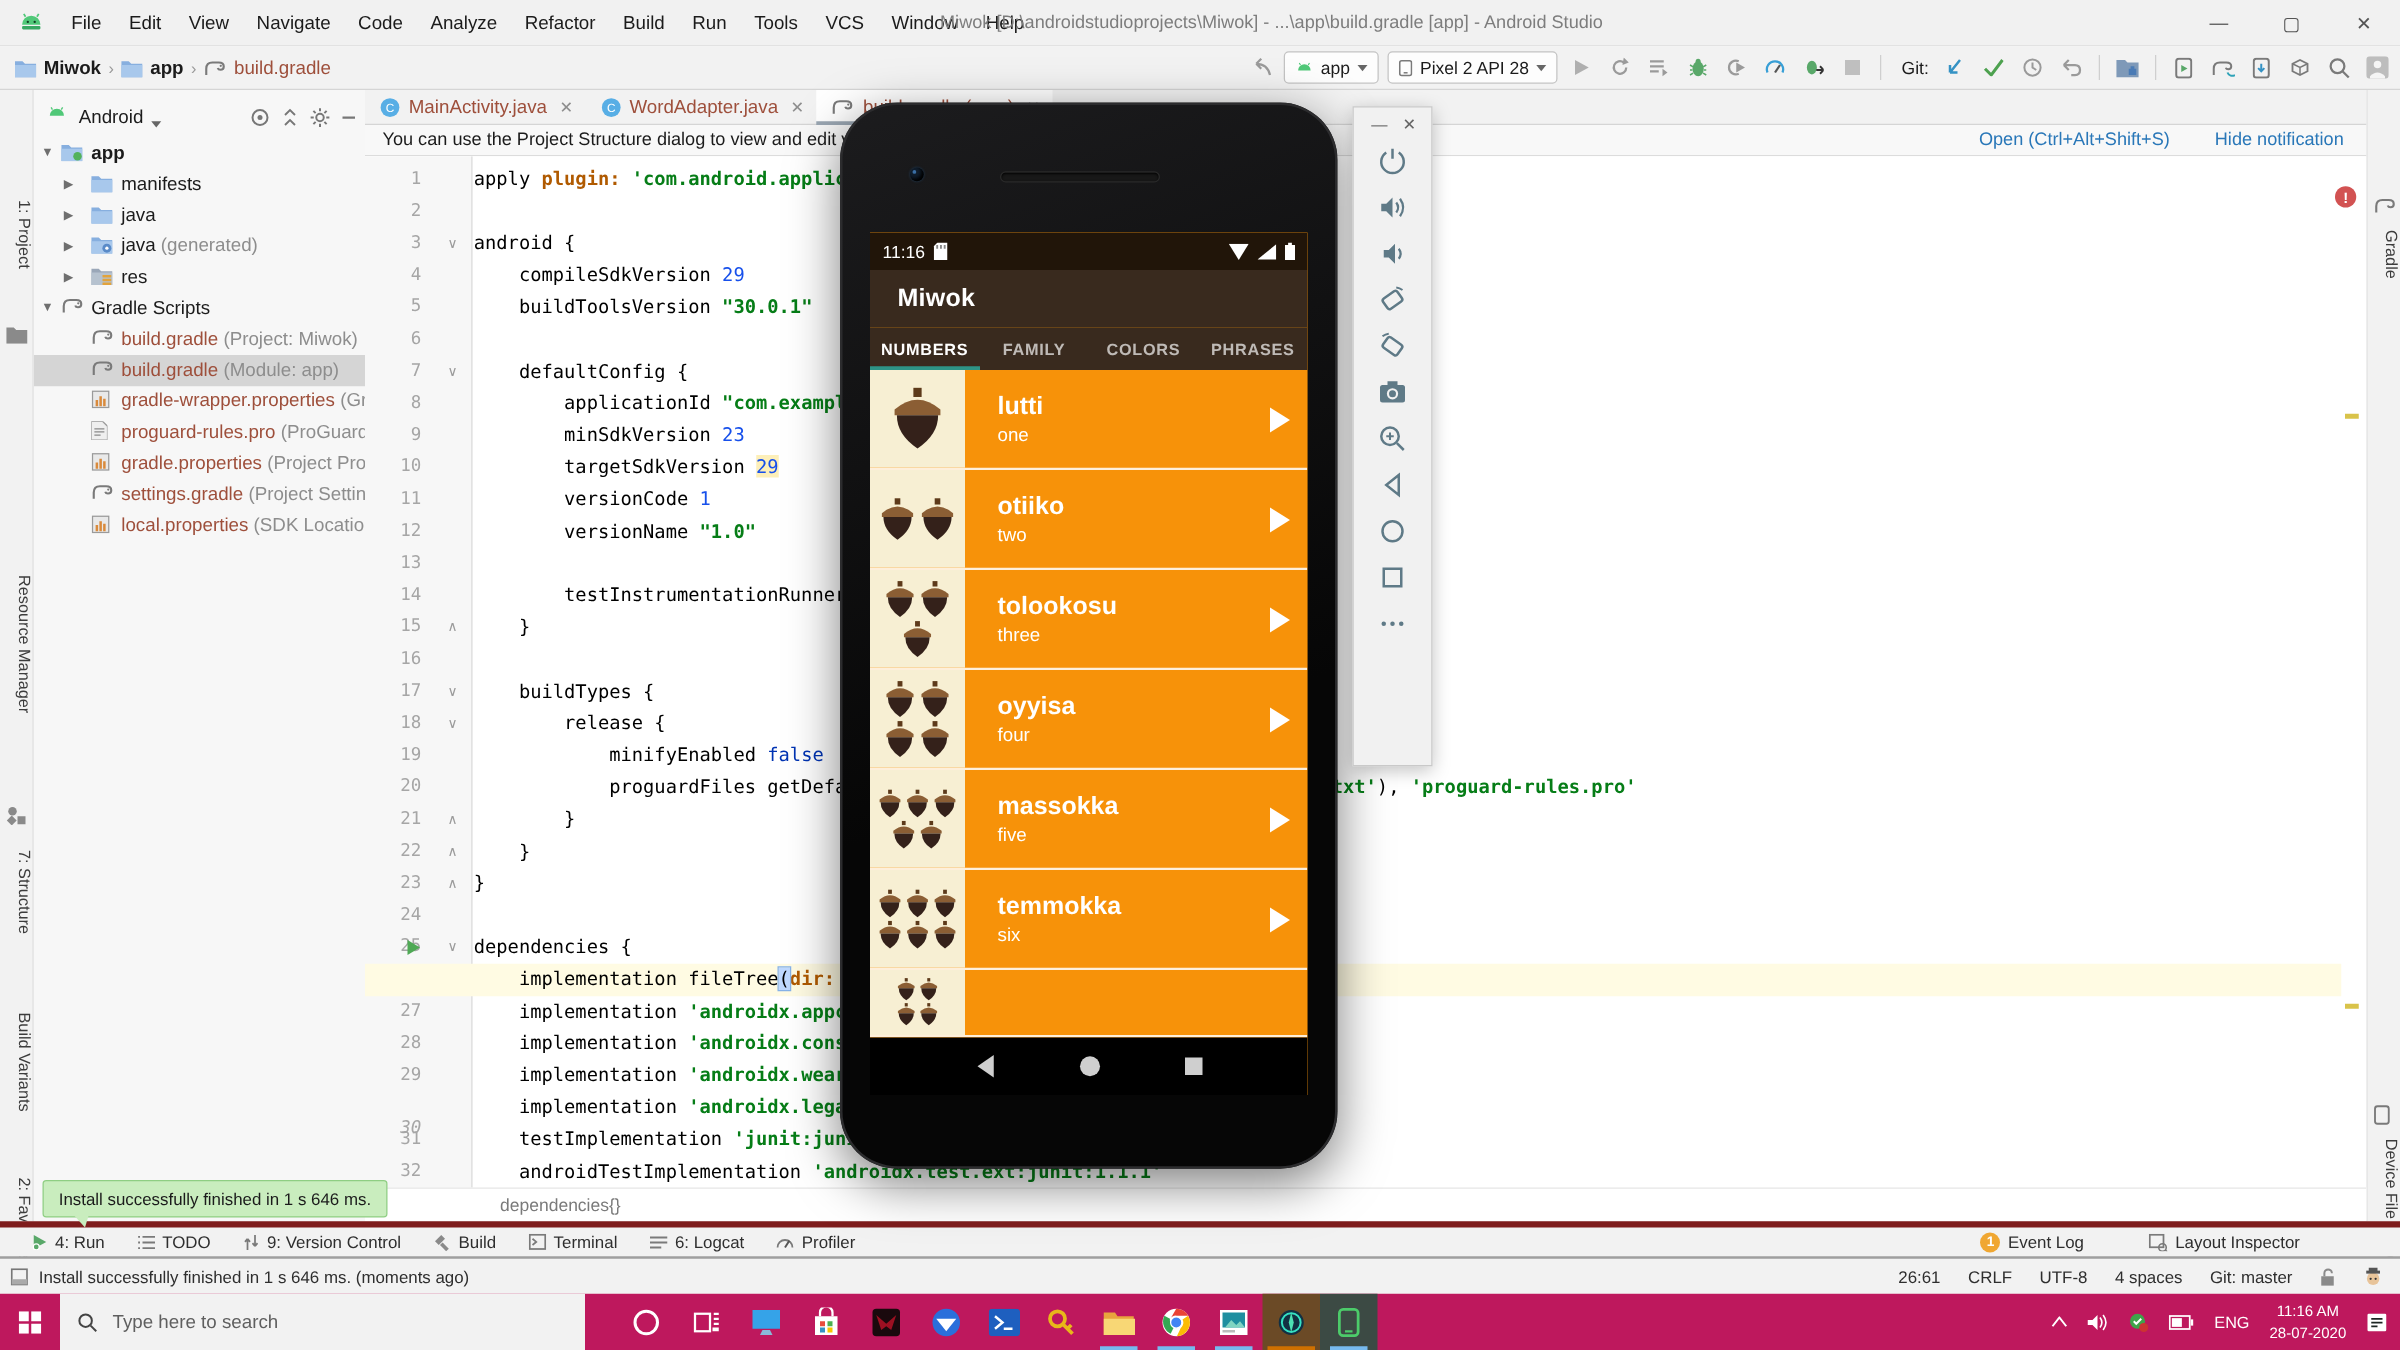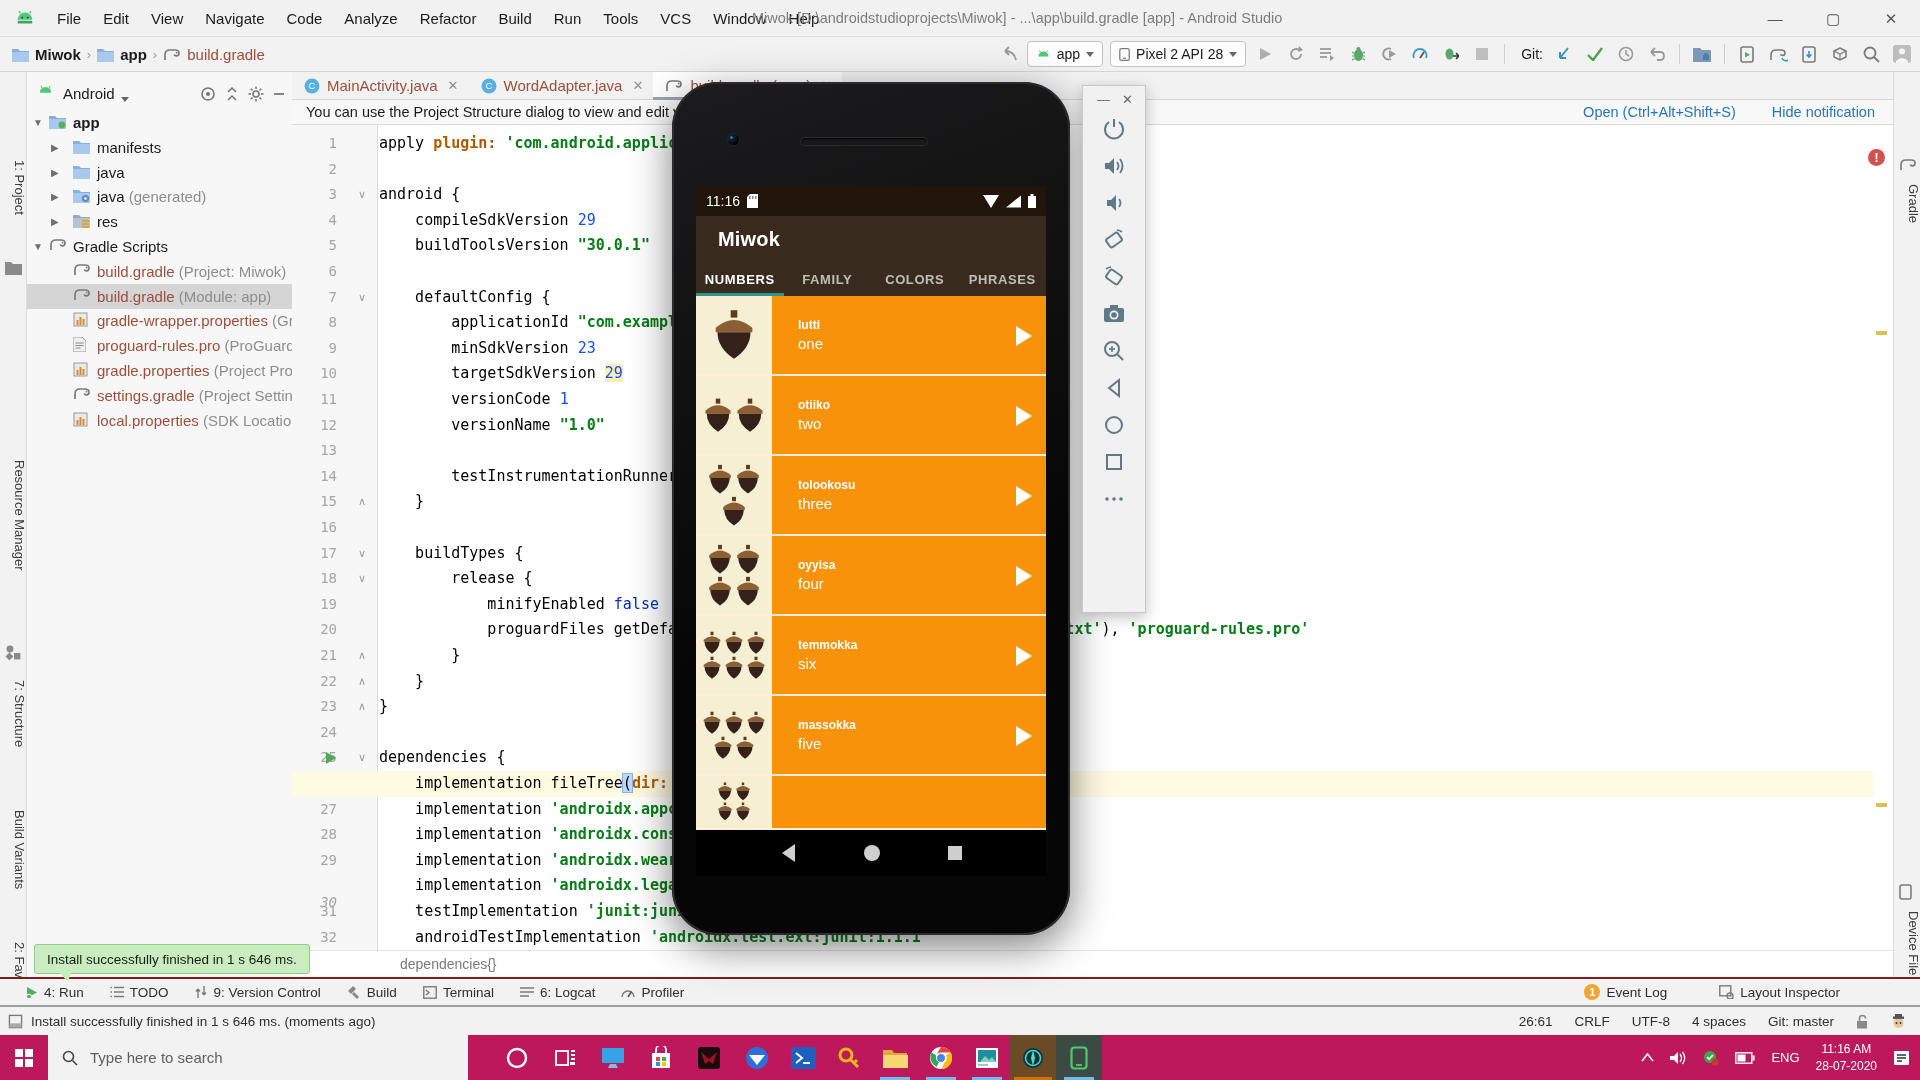--- a/index.html
+++ b/index.html
@@ -70,21 +70,21 @@
   .tok-nh { color:#1750EB; background:#FDEFB9; }
   .tok-p { color:#B05A00; font-weight:bold; }
   .tok-k { color:#0033B3; font-weight:normal; }
   .tok-b { color:#000; background:#BFD9FF; outline:1px solid #86B2E8; }
   #run-gutter-icon { position:absolute; left:34px; width:0; height:0; border-top:6px solid transparent; border-bottom:6px solid transparent; border-left:10px solid #4FA955; }
   #err-badge { position:absolute; right:8px; top:24px; width:17px; height:17px; border-radius:50%; background:#D25252; color:#fff; font-size:12px; font-weight:bold; display:flex; align-items:center; justify-content:center; }
   .stripe-mark { position:absolute; right:6px; width:11px; height:4px; background:#D9C34A; }
 
   
   #crumb-bottom { left:292px; top:950px; width:1601px; height:27px; background:#fff; border-top:1px solid #E6E6E6; font-size:14px; color:#7a7a7a; line-height:27px; padding-left:108px; }
-  #toolwin-bar { left:0; top:977px; width:1920px; height:28px; background:#F2F2F2; border-top:2px solid #7f1d1d; display:flex; align-items:center; font-size:13.5px; color:#2e2e2e; }
+  #toolwin-bar { left:0; top:977px; width:1920px; height:28px; background:#F2F2F2; border-top:5px solid #7f1d1d; display:flex; align-items:center; font-size:13.5px; color:#2e2e2e; }
   .twb-item { display:flex; align-items:center; gap:6px; margin-left:26px; }
   #twb-right { margin-left:auto; display:flex; gap:26px; margin-right:80px; }
   .twb-item .badge { width:16px; height:16px; border-radius:50%; background:#F0A732; color:#fff; font-size:11px; font-weight:bold; display:flex; align-items:center; justify-content:center; }
   #status-bar { left:0; top:1005px; width:1920px; height:30px; background:#F2F2F2; border-top:2px solid #9F9F9F; display:flex; align-items:center; font-size:13.5px; color:#2e2e2e; }
   #status-msg { display:flex; align-items:center; gap:8px; margin-left:8px; }
   #status-right { margin-left:auto; display:flex; align-items:center; gap:22px; margin-right:14px; }
 
   
   #tooltip { left:34px; top:944px; height:30px; background:#C9EDBE; border:1px solid #8FCE83; border-radius:3px; display:flex; align-items:center; padding:0 12px; font-size:13.5px; color:#1b1b1b; z-index:40; }
   #tooltip::after { content:""; position:absolute; left:24px; bottom:-9px; border-left:9px solid transparent; border-right:3px solid transparent; border-top:10px solid #C9EDBE; }
@@ -102,21 +102,21 @@
   #p-tabs { height:34px; background:#392A1E; display:flex; }
   .p-tab { flex:1; display:flex; align-items:center; justify-content:center; font-size:13px; font-weight:bold; letter-spacing:.6px; color:rgba(255,255,255,.68); position:relative; }
   .p-tab.active { color:#fff; }
   .p-tab.active::after { content:""; position:absolute; left:0; right:0; bottom:0; height:3px; background:#2E9486; }
   #p-list { position:absolute; left:0; top:110px; width:350px; height:534px; overflow:hidden; }
   .p-row { position:relative; width:350px; height:80px; display:flex; border-bottom:2px solid rgba(255,255,255,.85); }
   .p-icon-cell { width:76px; height:100%; background:#F7EFD3; display:flex; align-items:center; justify-content:center; }
   .acorn-grid { display:flex; flex-direction:column; align-items:center; gap:1px; }
   .acorn-row { display:flex; gap:2px; justify-content:center; }
   .p-text { flex:1; background:#F79209; display:flex; flex-direction:column; justify-content:center; padding-left:26px; gap:3px; }
-  .p-miwok { color:#fff; font-size:12px; font-weight:bold; }
+  .p-miwok { color:#fff; font-size:20px; font-weight:bold; }
   .p-english { color:#fff; font-size:15px; }
   .p-arrow { position:absolute; right:14px; top:30px; width:0; height:0; border-top:10px solid transparent; border-bottom:10px solid transparent; border-left:16px solid #fff; }
   #p-nav { position:absolute; left:0; bottom:0; width:350px; height:46px; background:#000; display:flex; align-items:center; justify-content:center; gap:66px; }
 
   
   #emu-panel { left:1082px; top:85px; width:64px; height:528px; background:#F1F1F1; border:1px solid #C9C9C9; box-shadow:0 4px 14px rgba(0,0,0,.25); z-index:31; }
   #emu-winctl { display:flex; justify-content:space-between; padding:6px 12px 2px 14px; color:#666; font-size:13px; }
   #emu-icons { display:flex; flex-direction:column; align-items:center; gap:13px; padding-top:8px; }
   .emu-ico { width:24px; height:24px; }
 
@@ -1023,33 +1023,26 @@
                       <path d="M3 12.5 H21 Q21 21 12 27 Q3 21 3 12.5 Z" fill="#34211A"></path>
                     </svg>
                   </span>
                   <span>
                     <svg width="20" height="24" viewBox="0 0 24 28">
                       <rect x="10.2" y="0.5" width="3.6" height="4" fill="#5D3A1A"></rect>
                       <path d="M2 10 Q12 1.5 22 10 L22 12.5 L2 12.5 Z" fill="#8B5E34"></path>
                       <path d="M3 12.5 H21 Q21 21 12 27 Q3 21 3 12.5 Z" fill="#34211A"></path>
                     </svg>
                   </span>
-                  <span>
-                    <svg width="20" height="24" viewBox="0 0 24 28">
-                      <rect x="10.2" y="0.5" width="3.6" height="4" fill="#5D3A1A"></rect>
-                      <path d="M2 10 Q12 1.5 22 10 L22 12.5 L2 12.5 Z" fill="#8B5E34"></path>
-                      <path d="M3 12.5 H21 Q21 21 12 27 Q3 21 3 12.5 Z" fill="#34211A"></path>
-                    </svg>
-                  </span>
                 </div>
               </div>
             </div>
             <div class="p-text">
-              <div class="p-miwok">temmokka</div>
-              <div class="p-english">six</div>
+              <div class="p-miwok">massokka</div>
+              <div class="p-english">five</div>
             </div>
             <span class="p-arrow"></span>
           </div>
           <div class="p-row">
             <div class="p-icon-cell">
               <div class="acorn-grid">
                 <div class="acorn-row">
                   <span>
                     <svg width="20" height="24" viewBox="0 0 24 28">
                       <rect x="10.2" y="0.5" width="3.6" height="4" fill="#5D3A1A"></rect>
@@ -1080,26 +1073,33 @@
                       <path d="M3 12.5 H21 Q21 21 12 27 Q3 21 3 12.5 Z" fill="#34211A"></path>
                     </svg>
                   </span>
                   <span>
                     <svg width="20" height="24" viewBox="0 0 24 28">
                       <rect x="10.2" y="0.5" width="3.6" height="4" fill="#5D3A1A"></rect>
                       <path d="M2 10 Q12 1.5 22 10 L22 12.5 L2 12.5 Z" fill="#8B5E34"></path>
                       <path d="M3 12.5 H21 Q21 21 12 27 Q3 21 3 12.5 Z" fill="#34211A"></path>
                     </svg>
                   </span>
+                  <span>
+                    <svg width="20" height="24" viewBox="0 0 24 28">
+                      <rect x="10.2" y="0.5" width="3.6" height="4" fill="#5D3A1A"></rect>
+                      <path d="M2 10 Q12 1.5 22 10 L22 12.5 L2 12.5 Z" fill="#8B5E34"></path>
+                      <path d="M3 12.5 H21 Q21 21 12 27 Q3 21 3 12.5 Z" fill="#34211A"></path>
+                    </svg>
+                  </span>
                 </div>
               </div>
             </div>
             <div class="p-text">
-              <div class="p-miwok">massokka</div>
-              <div class="p-english">five</div>
+              <div class="p-miwok">temmokka</div>
+              <div class="p-english">six</div>
             </div>
             <span class="p-arrow"></span>
           </div>
           <div class="p-row" style="height: 54px; overflow: hidden;">
             <div class="p-icon-cell" style="align-items: flex-start; padding-top: 6px;">
               <div class="acorn-grid">
                 <div class="acorn-row">
                   <span>
                     <svg width="16" height="19" viewBox="0 0 24 28">
                       <rect x="10.2" y="0.5" width="3.6" height="4" fill="#5D3A1A"></rect>

